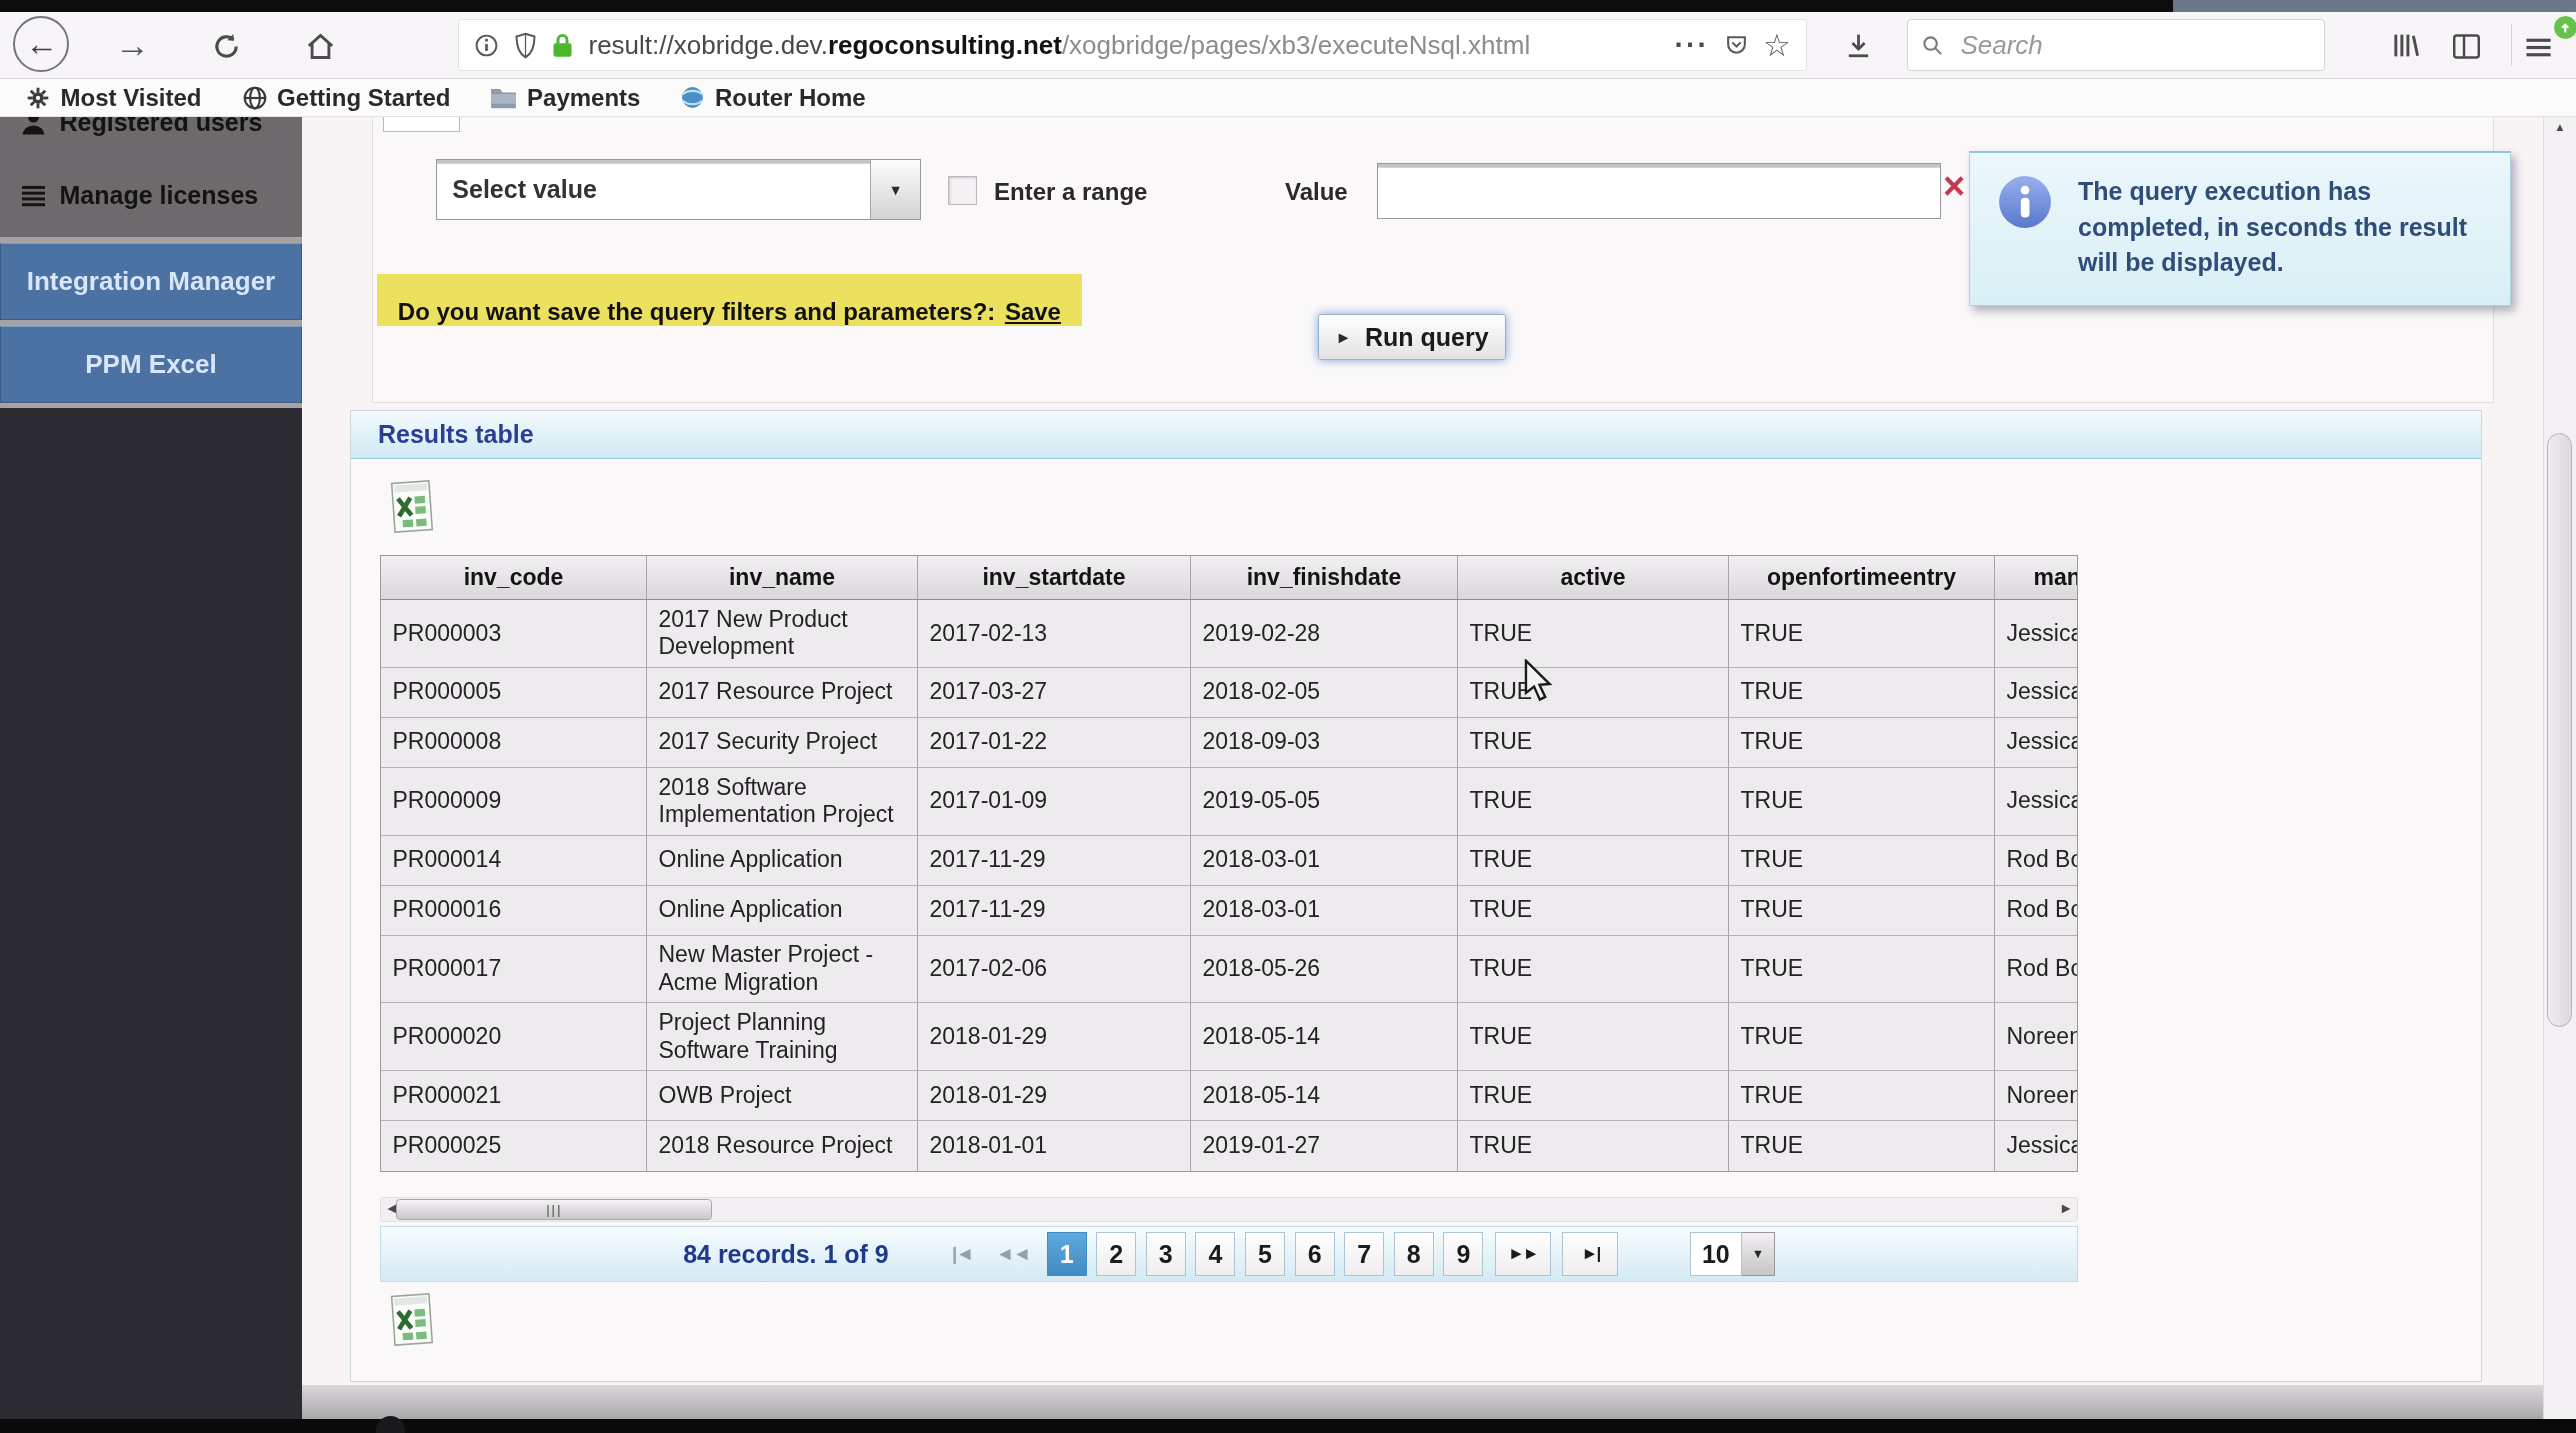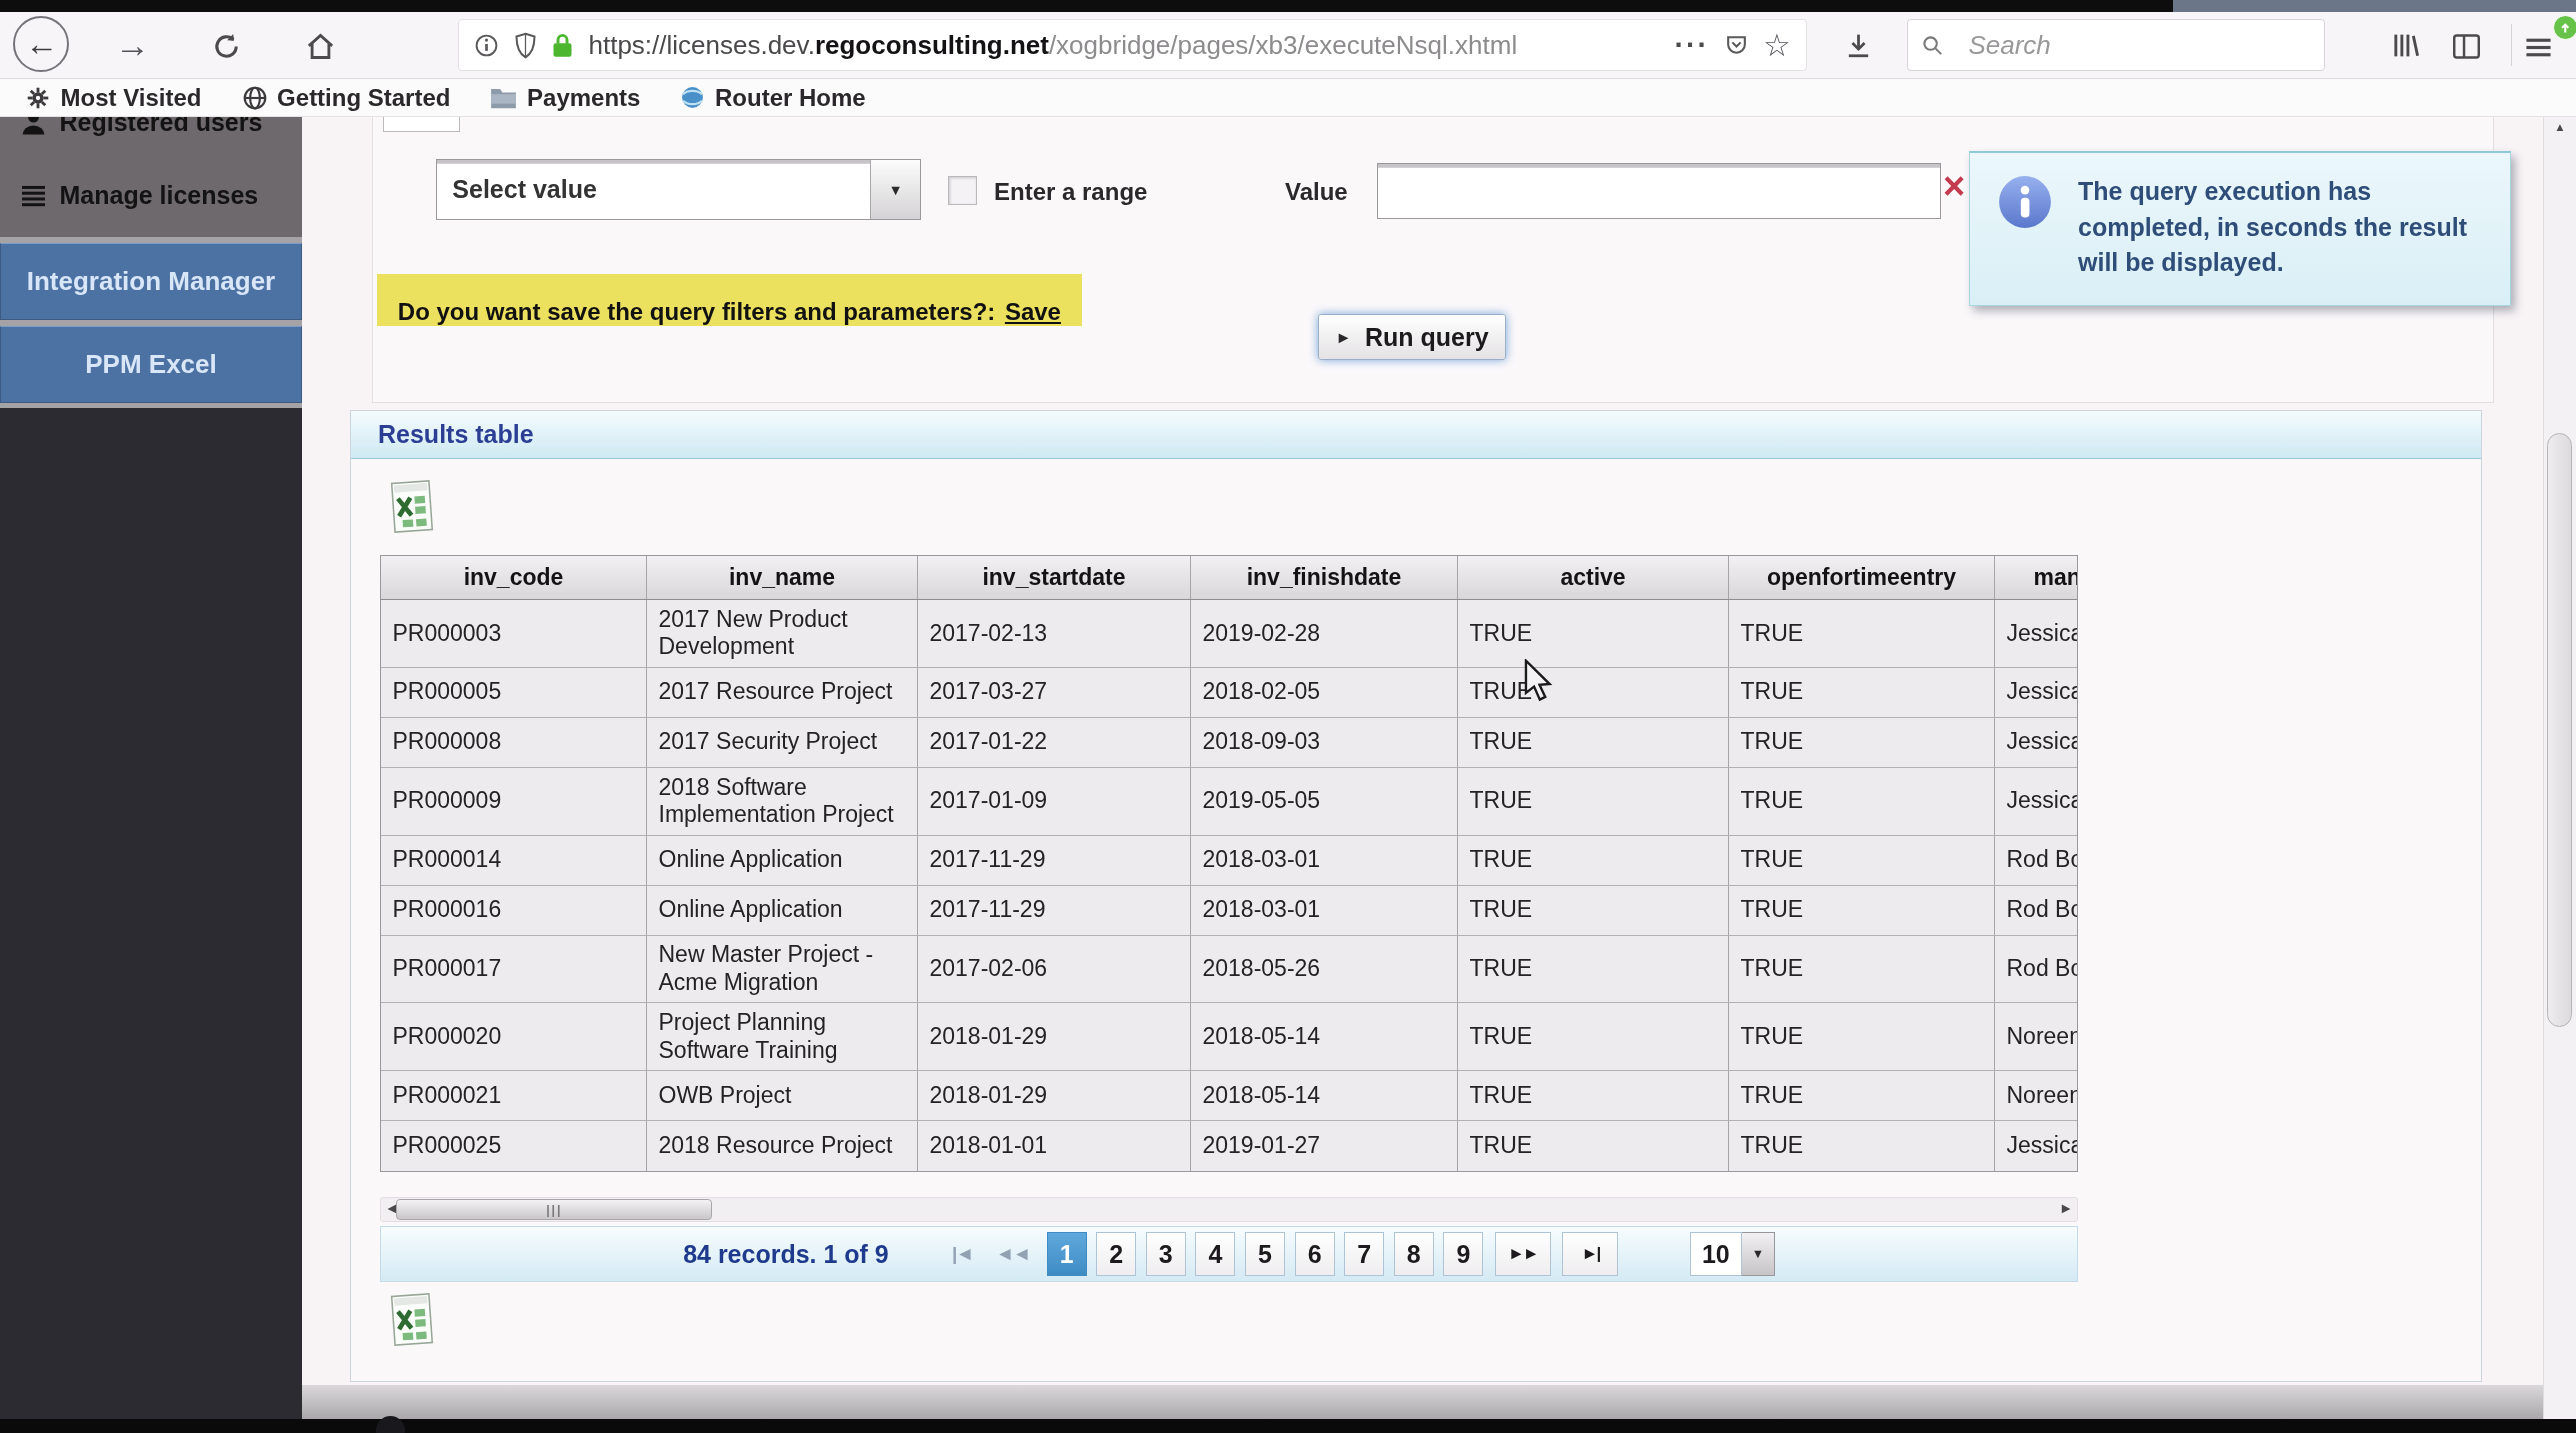--- a/index.html
+++ b/index.html
@@ -23,21 +23,21 @@
   .urlbar { left:458px; top:7.7px; width:1349px; height:52px; background:#ffffff; border:1px solid #e2e0e2; border-radius:3.8px;
             display:flex; align-items:center; padding:0 15.3px; gap:14.4px; }
   .urltext { flex:1; font-size:26px; white-space:nowrap; overflow:hidden; }
   .urltext .pre { color:#4a484a; }
   .urltext .dom { color:#141214; font-weight:bold; }
   .urltext .path { color:#8d8b8d; }
   .dots { font-size:29px; font-weight:bold; color:#4c4a4c; letter-spacing:1.9px; }
   .star { font-size:31px; color:#55535a; }
   .dlicon { left:1844px; top:19px; }
   .searchbox { left:1907px; top:7.7px; width:418px; height:52px; background:#ffffff; border:1px solid #d6d4d6; border-radius:3.8px;
-               display:flex; align-items:center; padding:0 13.4px; gap:24px; }
+               display:flex; align-items:center; padding:0 13.4px; gap:16px; }
   .searchbox input { border:none; outline:none; flex:1; font-size:26px; font-family:inherit; background:transparent; }
   .searchbox input::placeholder { color:#9a989a; font-style:italic; }
   .lib { left:2390px; top:19px; } .sbt { left:2451px; top:21px; }
   .tooldivider { left:2511px; top:12.5px; width:1px; height:42px; background:#d4d2d4; }
   .menu { left:2524px; top:23px; }
   .updatebadge { left:2553px; top:3.8px; width:25px; height:25px; border-radius:50%; background:#67c24a; border:1.9px solid #fff;
                  display:flex; align-items:center; justify-content:center; }
   
   .bookmarks { position:absolute; left:0; top:79px; width:2576px; height:38px; background:#fcfbfc; border-bottom:1px solid #e4e2e4;
                display:flex; align-items:center; padding-left:25px; gap:40px; }
@@ -172,21 +172,21 @@
             <path d="M10 1.5 L18 4 C18 12 16 19 10 22.5 C4 19 2 12 2 4 Z"></path>
             <path d="M10 1.5 V22.5" stroke-width="1.1"></path>
           </svg>
       </span>
       <span class="svgicon">
         <svg width="23" height="27" viewBox="0 0 20 24">
             <rect x="2" y="10" width="16" height="12" rx="2" fill="#4bb62e"></rect>
             <path d="M6 10.5 V7 a4 4 0 0 1 8 0 V10.5" fill="none" stroke="#4bb62e" stroke-width="2.6"></path>
           </svg>
       </span>
-      <span class="urltext"><span class="pre">https://licenses.dev.</span><span class="dom">regoconsulting.net</span><span class="path">/xogbridge/pages/xb3/executeNsql.xhtml</span></span>
+      <span class="urltext"><span class="pre">result://xobridge.dev.</span><span class="dom">regoconsulting.net</span><span class="path">/xogbridge/pages/xb3/executeNsql.xhtml</span></span>
       <span class="dots">···</span>
       <span class="svgicon">
         <svg width="25" height="25" viewBox="0 0 24 24" fill="none" stroke="#5a585a" stroke-width="2">
             <path d="M4 4 h16 v7 a8 8 0 0 1 -16 0 Z"></path>
             <path d="M8 9 l4 4 4 -4"></path>
           </svg>
       </span>
       <span class="star">☆</span>
     </div>
 

